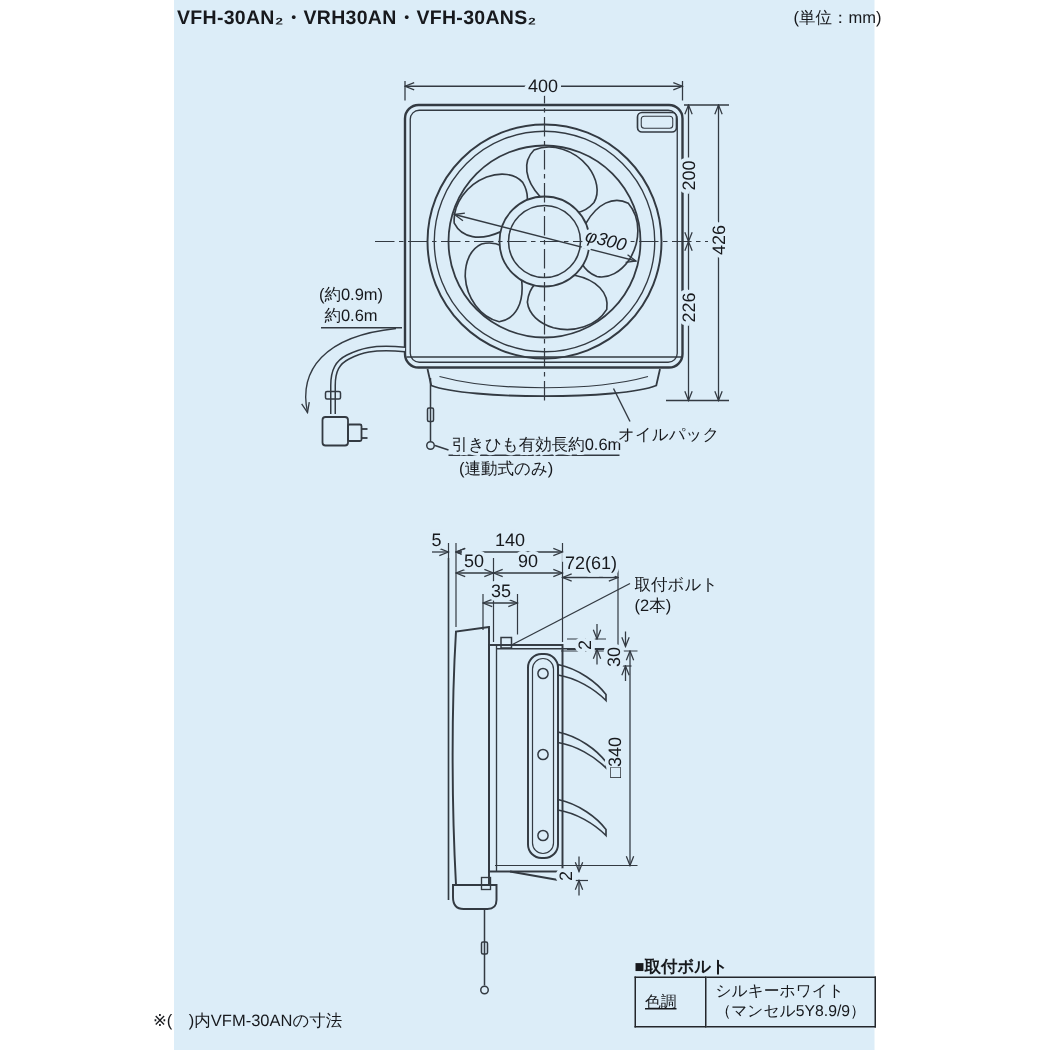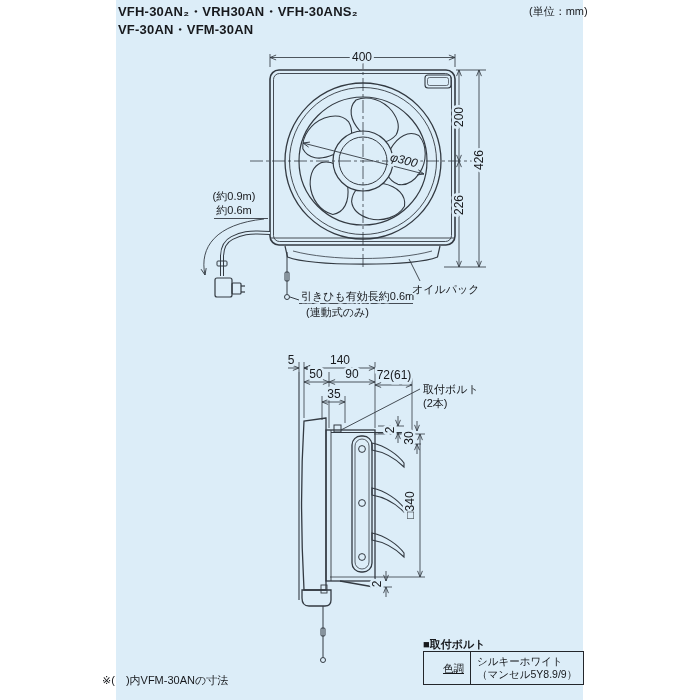--- a/index.html
+++ b/index.html
@@ -7,33 +7,32 @@
   #stage{position:relative;width:700px;height:700px;overflow:hidden;}
   #panel{position:absolute;left:116px;top:0;width:467px;height:700px;background:#dcedf8;}
   .abs{position:absolute;white-space:nowrap;}
   .models{font-weight:bold;font-size:13px;letter-spacing:.2px;}
   .unit{font-size:11px;}
   .note{font-size:11px;}
   .tbl-title{font-size:11px;font-weight:bold;}
   table.cover{position:absolute;left:423px;top:651px;border-collapse:collapse;}
   table.cover td{border:1.5px solid #23262b;font-size:10.5px;line-height:1.25;
     padding:3px 6px;background:#dcedf8;}
-  table.cover td.lbl{width:34px;text-align:right;text-decoration:underline;}
+  table.cover td.lbl{width:34px;text-align:left;text-decoration:underline;}
   svg text{font-family:"Liberation Sans","DejaVu Sans",sans-serif;}
   .dimtxt{font-size:12px;fill:#17191d;paint-order:stroke;stroke:#dcedf8;stroke-width:5px;}
   .jptxt{font-size:11px;fill:#17191d;paint-order:stroke;stroke:#dcedf8;stroke-width:4px;}
 </style>
 </head>
 <body>
 
 <div id="stage">
   <div id="panel"></div>
 
   <div class="abs models" style="left:118px;top:3px;text-align:right;">VFH-30AN₂・VRH30AN・VFH-30ANS₂</div>
-  <div class="abs models" style="left:118px;top:21px;">VF-30AN・VFM-30AN</div>
   <div class="abs unit" style="left:529px;top:4px;">(単位：mm)</div>
 
   <svg width="700" height="700" viewBox="0 0 700 700" class="abs" style="left:0;top:0;">
     <defs>
       <marker id="ar" viewBox="0 0 10 10" refX="9" refY="5" markerWidth="9" markerHeight="9" orient="auto-start-reverse">
         <path d="M1,1.8 L9,5 L1,8.2" fill="none" stroke="#333a42" stroke-width="1.1"></path>
       </marker>
     </defs>
 
     <g stroke="#333a42" fill="none">

